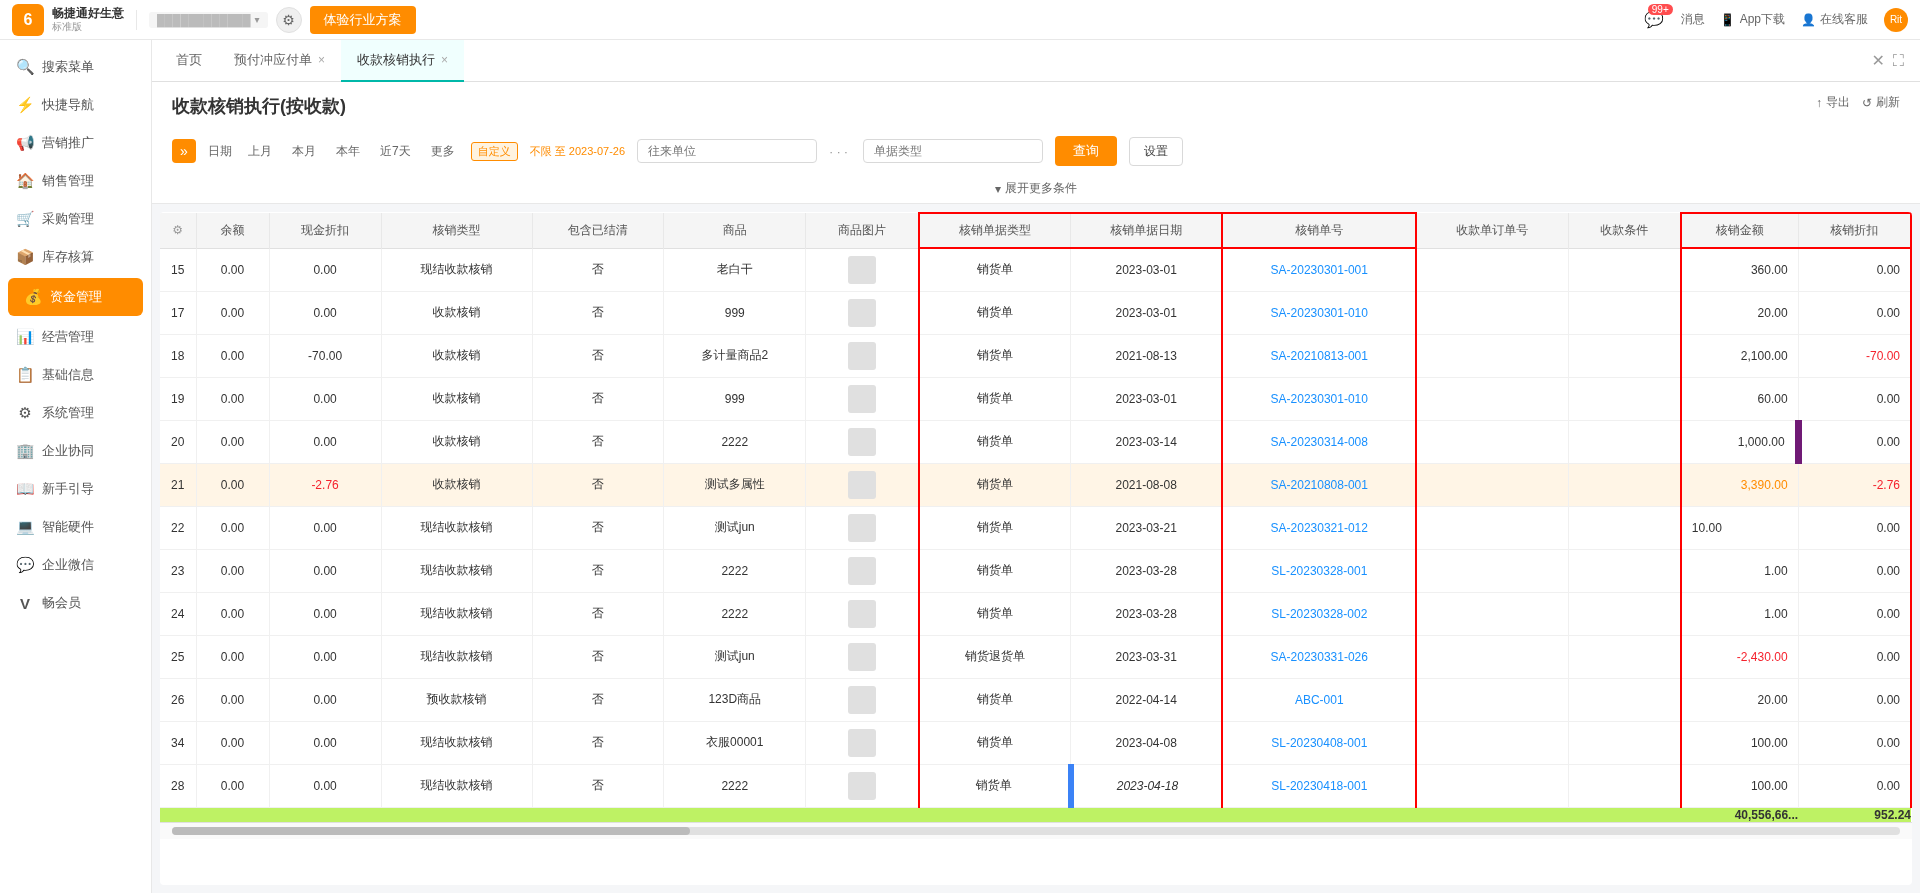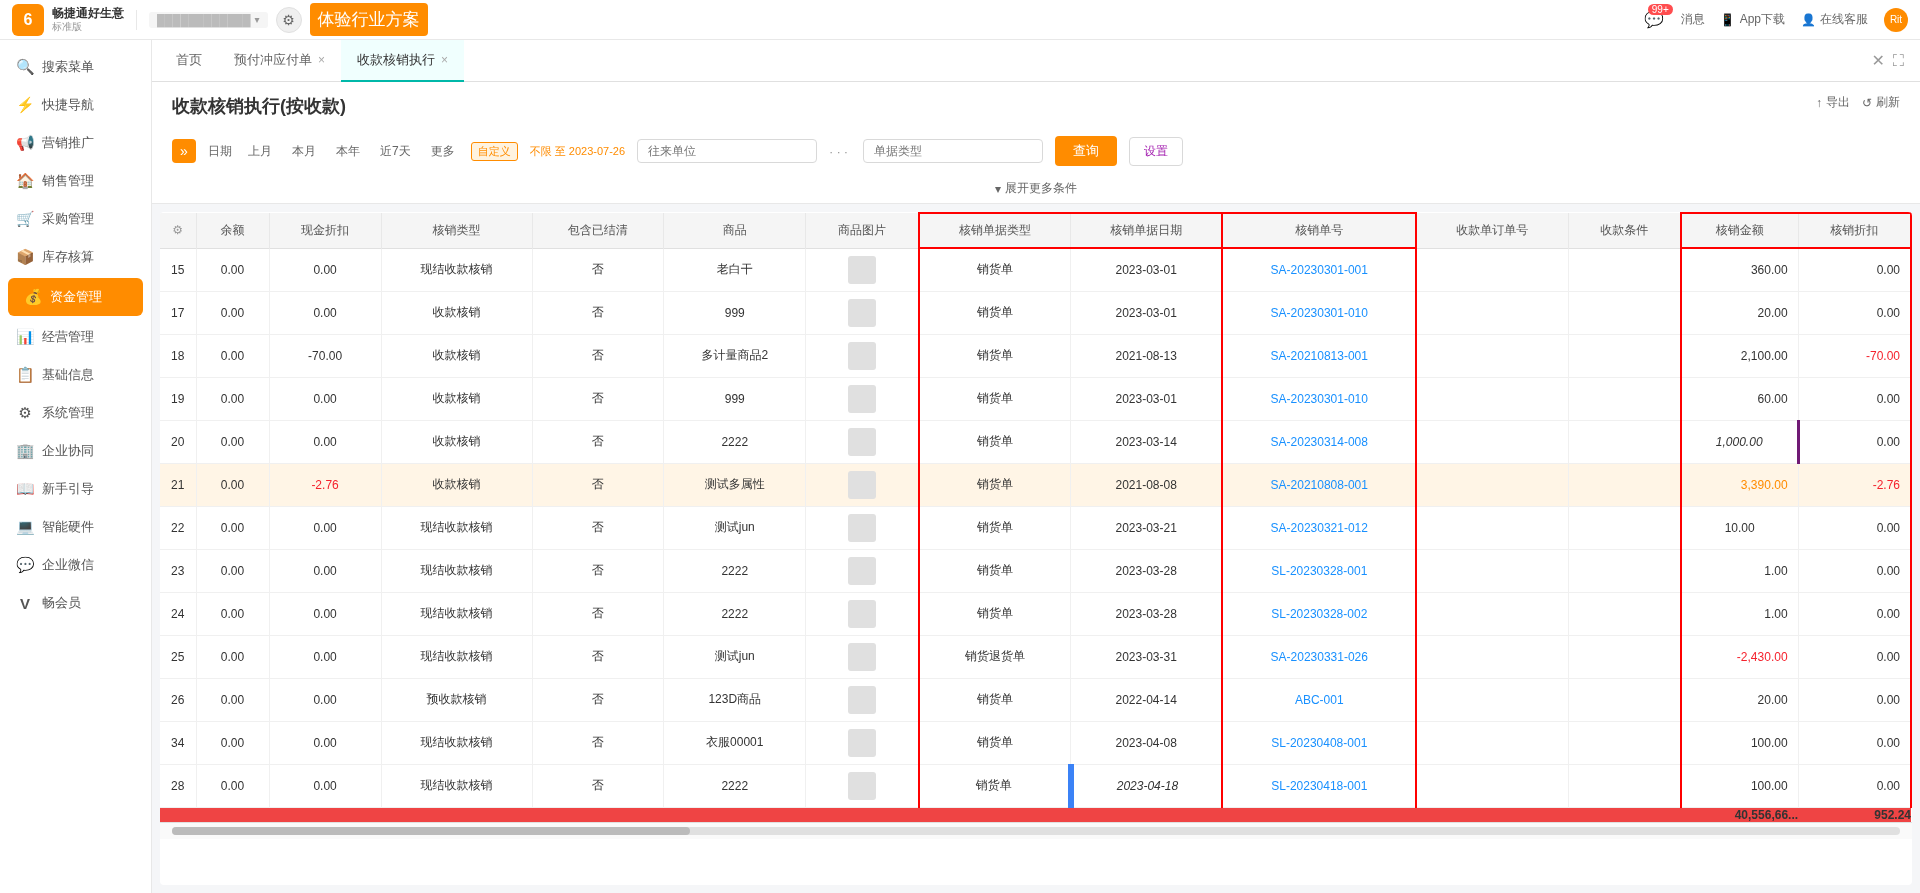--- a/index.html
+++ b/index.html
@@ -34,23 +34,23 @@
       border: 1px solid #e0e0e0;
       border-radius: 50%;
       display: flex; align-items: center; justify-content: center;
       cursor: pointer; color: #666; font-size: 14px;
     }
     .trial-btn {
       background: #ff8c00;
       color: #fff;
       border: none;
       border-radius: 4px;
-      padding: 5px 8px;
-      cursor: pointer;
-      font-size: 17px;
+      padding: 5px 14px;
+      cursor: pointer;
+      font-size: 13px;
     }
     .top-bar-right {
       display: flex;
       align-items: center;
       gap: 16px;
       font-size: 12px;
       color: #666;
     }
     .msg-badge { position: relative; display: inline-block; }
     .badge {
@@ -196,21 +196,21 @@
       cursor: pointer;
       font-size: 13px;
     }
     .settings-btn {
       border: 1px solid #d9d9d9;
       background: #fff;
       border-radius: 4px;
       padding: 5px 14px;
       cursor: pointer;
       font-size: 12px;
-      color: #a21caf;
+      color: #404040;
     }
     .expand-conditions {
       display: flex;
       align-items: center;
       justify-content: center;
       padding: 6px;
       color: #666;
       font-size: 12px;
       cursor: pointer;
       gap: 4px;
@@ -268,21 +268,21 @@
     }
     .td-link { color: #1890ff; cursor: pointer; text-decoration: none; }
     .td-red { color: #f5222d; }
     .td-orange { color: #ff8c00; }
     .settings-col { width: 36px; color: #999; cursor: pointer; }
 
     
     .scrollbar-hint { background: #e0e0e0; height: 8px; border-radius: 4px; position: relative; }
     .scrollbar-thumb { background: #bbb; height: 8px; border-radius: 4px; width: 30%; }
 
-    .tfoot-row td { font-weight: bold; background: #ef4444; }
+    .tfoot-row td { font-weight: bold; background: #bef264; }
   </style>
 </head>
 <body>
 
 <div class="top-bar">
   <div class="top-bar-left">
     <div style="width:32px;height:32px;background:#ff8c00;border-radius:6px;display:flex;align-items:center;justify-content:center;color:#fff;font-weight:bold;font-size:16px;">6</div>
     <div style="font-size:12px;color:#666;line-height:1.2;">
       <div style="font-weight:bold;color:#333;text-align:center;">畅捷通好生意</div>
       <div style="font-size:10px;color:#999;">标准版</div>
@@ -526,21 +526,21 @@
     <td class="">0.00</td>
     <td>收款核销</td>
     <td>否</td>
     <td>2222</td>
     <td><div style="width:28px;height:28px;background:#e0e0e0;border-radius:3px;display:inline-block;vertical-align:middle;"></div></td>
     <td style="border-left:2px solid #ff0000;border-right:1px solid #f0f0f0;">销货单</td>
     <td style="border-left:1px solid #f0f0f0;border-right:2px solid #ff0000;">2023-03-14</td>
     <td style="border-left:2px solid #ff0000;border-right:2px solid #ff0000;"><a class="td-link">SA-20230314-008</a></td>
     <td></td>
     <td></td>
-    <td class="" style="border-left:2px solid #ff0000;border-right:3px solid #701a75;font-style:italic;">1,000.00</td>
+    <td class="" style="border-left:2px solid #ff0000;border-right:7px solid #701a75;text-align:right;">1,000.00</td>
     <td class="" style="border-left:1px solid #f0f0f0;border-right:2px solid #ff0000;text-align:right;">0.00</td>
   </tr>
               <tr class="highlighted">
     <td>21</td>
     <td>0.00</td>
     <td class="td-red">-2.76</td>
     <td>收款核销</td>
     <td>否</td>
     <td>测试多属性</td>
     <td><div style="width:28px;height:28px;background:#e0e0e0;border-radius:3px;display:inline-block;vertical-align:middle;"></div></td>
@@ -558,21 +558,21 @@
     <td class="">0.00</td>
     <td>现结收款核销</td>
     <td>否</td>
     <td>测试jun</td>
     <td><div style="width:28px;height:28px;background:#e0e0e0;border-radius:3px;display:inline-block;vertical-align:middle;"></div></td>
     <td style="border-left:2px solid #ff0000;border-right:1px solid #f0f0f0;">销货单</td>
     <td style="border-left:1px solid #f0f0f0;border-right:2px solid #ff0000;">2023-03-21</td>
     <td style="border-left:2px solid #ff0000;border-right:2px solid #ff0000;"><a class="td-link">SA-20230321-012</a></td>
     <td></td>
     <td></td>
-    <td class="" style="border-left:2px solid #ff0000;border-right:1px solid #f0f0f0;text-align:center;">10.00</td>
+    <td class="" style="border-left:2px solid #ff0000;border-right:1px solid #f0f0f0;text-align:left;">10.00</td>
     <td class="" style="border-left:1px solid #f0f0f0;border-right:2px solid #ff0000;text-align:right;">0.00</td>
   </tr>
               <tr>
     <td>23</td>
     <td>0.00</td>
     <td class="">0.00</td>
     <td>现结收款核销</td>
     <td>否</td>
     <td>2222</td>
     <td><div style="width:28px;height:28px;background:#e0e0e0;border-radius:3px;display:inline-block;vertical-align:middle;"></div></td>

